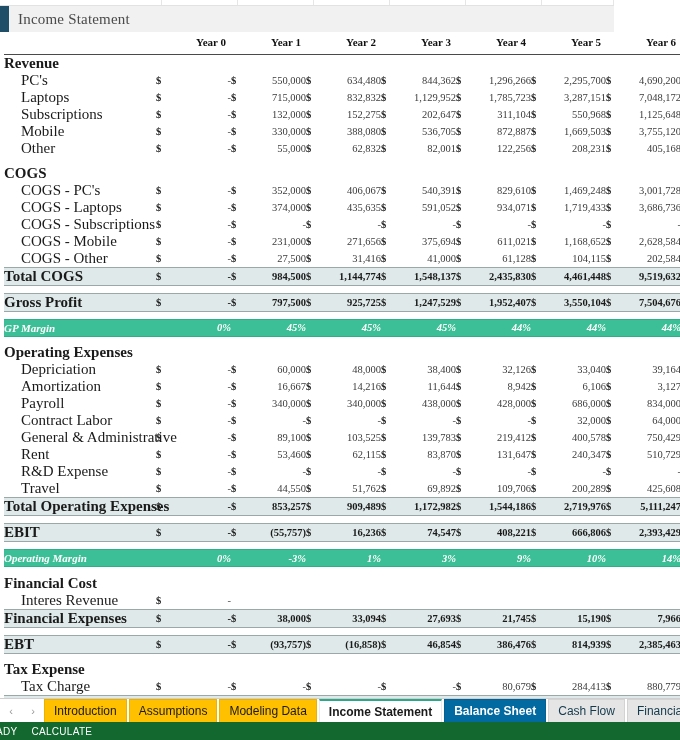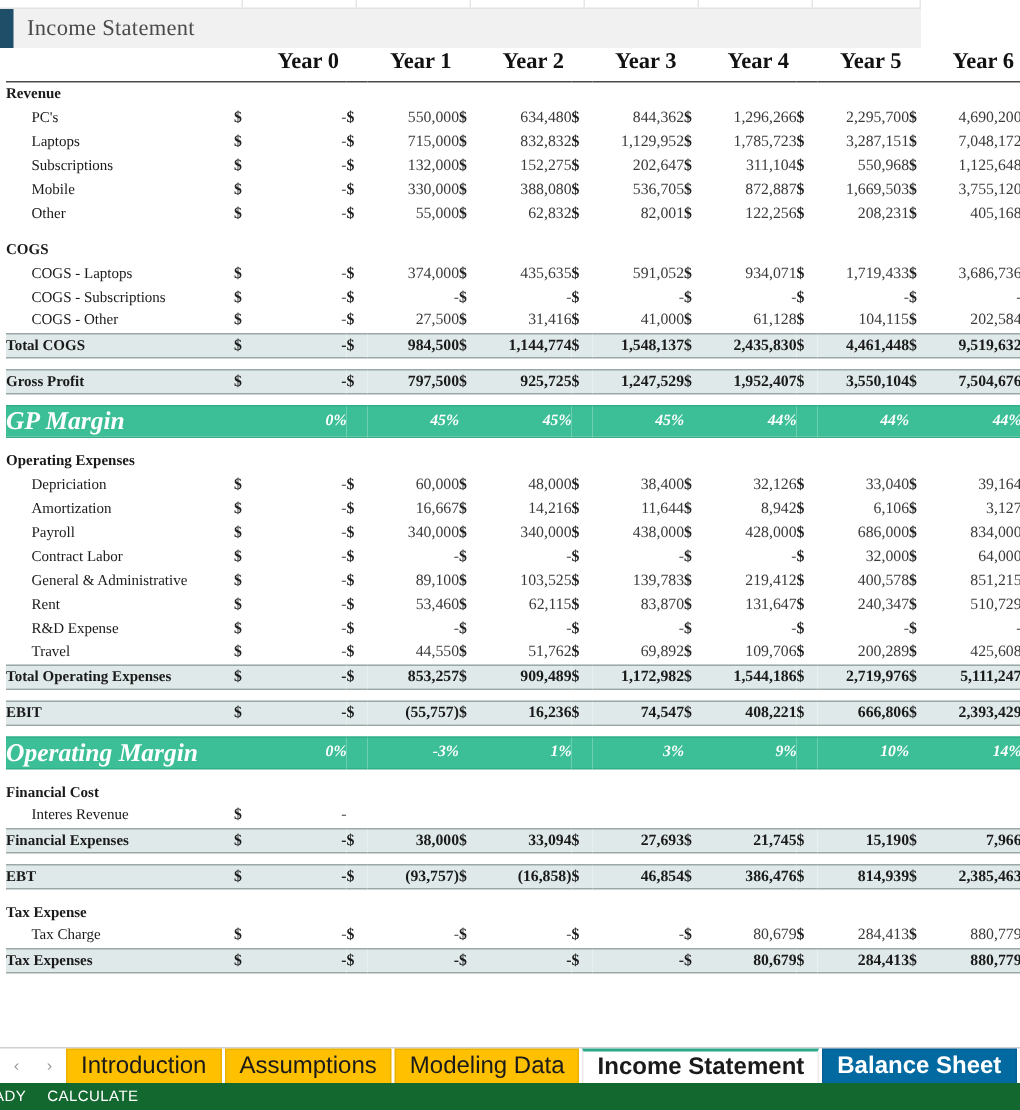--- a/index.html
+++ b/index.html
@@ -49,21 +49,21 @@
 
   col.c-label { width: 152px; }
   col.c-dol   { width: 14px; }
   col.c-val   { width: 61px; }
 
   tr.r { height: 16px; }
   tr.spacer { height: 8px; }
   tr.spacer td { border: none !important; }
 
   .lbl {
-    font-size: 10px; color: #1a1a1a;
+    font-size: 15px; color: #1a1a1a;
     padding-left: 5px; white-space: nowrap;
     font-family: "Liberation Serif", serif;
   }
   .lbl.indent { padding-left: 17px; }
   .lbl.hdr { font-weight: bold; }
   .lbl.total { font-weight: bold; }
 
   .dol {
     font-size: 10.5px; font-weight: bold; color: #222;
     text-align: left; padding-left: 2px;
@@ -73,39 +73,39 @@
     font-size: 10.5px; color: #3b3b3b;
     text-align: right; padding-right: 5px;
     white-space: nowrap;
     font-family: "Liberation Serif", serif;
   }
   .num.dash { color: #555; }
   tr.bold .num, tr.bold .dol { font-weight: bold; color: #1a1a1a; }
 
   
   tr.colhdr td.ch {
-    font-size: 15px; font-weight: bold; color: #111;
+    font-size: 11px; font-weight: bold; color: #111;
     text-align: right; padding-right: 5px; padding-bottom: 2px;
     font-family: "Liberation Serif", serif;
   }
   tr.colhdr { height: 22px; }
 
   .rule-under td { border-bottom: 1.4px solid #4a4a4a; }
 
   
   tr.band td { background: #dfe9e9; }
   tr.band td { border-top: 1px solid #9aa8a8; border-bottom: 1px solid #9aa8a8; }
 
   
   tr.green td {
     background: #3cbf96; color: #ffffff;
     font-style: italic; font-weight: bold;
     border-top: 1px solid #2fae87; border-bottom: 1px solid #2fae87;
   }
-  tr.green .lbl { color: #ffffff; font-weight: bold; font-style: italic; font-size: 17px; }
+  tr.green .lbl { color: #ffffff; font-weight: bold; font-style: italic; font-size: 11px; }
   tr.green .num { color: #ffffff; font-weight: bold; font-style: italic; font-size: 10.5px; }
   tr.green { height: 17px; }
 
   
   .tabbar {
     position: absolute; left: 0; top: 698px;
     width: 680px; height: 24px;
     background: #ffffff;
     border-top: 1px solid #cfcfcf;
     display: flex; align-items: stretch;
@@ -114,21 +114,21 @@
     width: 44px; display: flex; align-items: center;
     justify-content: space-around; flex: 0 0 44px;
     color: #9a9a9a; font-size: 11px;
     font-family: "Liberation Sans", sans-serif;
   }
   .navarrows span { cursor: default; }
   .tab {
     display: flex; align-items: center; justify-content: center;
     padding: 0 9px; margin-right: 2px;
     font-family: "Liberation Sans", sans-serif;
-    font-size: 16px; white-space: nowrap;
+    font-size: 12px; white-space: nowrap;
     border: 1px solid rgba(0,0,0,.08);
     border-bottom: none;
   }
   .tab.orange { background: #ffc000; color: #1a1a1a; }
   .tab.active { background: #ffffff; color: #1a1a1a; font-weight: bold;
                 border-top: 2px solid #2aa88a; }
   .tab.darkblue { background: #0369a1; color: #ffffff; font-weight: bold; }
   .tab.lightblue { background: #e5e5e5; color: #143a4d; }
 
   
@@ -287,20 +287,37 @@
           </tr>
         <tr class="spacer">
             <td colspan="15"></td>
           </tr>
 
         <tr class="r">
           <td class="lbl hdr">COGS</td>
           <td colspan="14"></td>
         </tr>
         <tr class="r">
+            <td class="lbl indent">COGS - PC's</td>
+            <td class="dol">$</td>
+            <td class="num dash">-</td>
+            <td class="dol">$</td>
+            <td class="num">352,000</td>
+            <td class="dol">$</td>
+            <td class="num">406,067</td>
+            <td class="dol">$</td>
+            <td class="num">540,391</td>
+            <td class="dol">$</td>
+            <td class="num">829,610</td>
+            <td class="dol">$</td>
+            <td class="num">1,469,248</td>
+            <td class="dol">$</td>
+            <td class="num">3,001,728</td>
+          </tr>
+        <tr class="r">
             <td class="lbl indent">COGS - Laptops</td>
             <td class="dol">$</td>
             <td class="num dash">-</td>
             <td class="dol">$</td>
             <td class="num">374,000</td>
             <td class="dol">$</td>
             <td class="num">435,635</td>
             <td class="dol">$</td>
             <td class="num">591,052</td>
             <td class="dol">$</td>
@@ -319,20 +336,37 @@
             <td class="dol">$</td>
             <td class="num dash">-</td>
             <td class="dol">$</td>
             <td class="num dash">-</td>
             <td class="dol">$</td>
             <td class="num dash">-</td>
             <td class="dol">$</td>
             <td class="num dash">-</td>
             <td class="dol">$</td>
             <td class="num dash">-</td>
+          </tr>
+        <tr class="r">
+            <td class="lbl indent">COGS - Mobile</td>
+            <td class="dol">$</td>
+            <td class="num dash">-</td>
+            <td class="dol">$</td>
+            <td class="num">231,000</td>
+            <td class="dol">$</td>
+            <td class="num">271,656</td>
+            <td class="dol">$</td>
+            <td class="num">375,694</td>
+            <td class="dol">$</td>
+            <td class="num">611,021</td>
+            <td class="dol">$</td>
+            <td class="num">1,168,652</td>
+            <td class="dol">$</td>
+            <td class="num">2,628,584</td>
           </tr>
         <tr class="r">
             <td class="lbl indent">COGS - Other</td>
             <td class="dol">$</td>
             <td class="num dash">-</td>
             <td class="dol">$</td>
             <td class="num">27,500</td>
             <td class="dol">$</td>
             <td class="num">31,416</td>
             <td class="dol">$</td>
@@ -485,21 +519,21 @@
             <td class="num">89,100</td>
             <td class="dol">$</td>
             <td class="num">103,525</td>
             <td class="dol">$</td>
             <td class="num">139,783</td>
             <td class="dol">$</td>
             <td class="num">219,412</td>
             <td class="dol">$</td>
             <td class="num">400,578</td>
             <td class="dol">$</td>
-            <td class="num">851,215</td>
+            <td class="num">750,429</td>
           </tr>
         <tr class="r">
             <td class="lbl indent">Rent</td>
             <td class="dol">$</td>
             <td class="num dash">-</td>
             <td class="dol">$</td>
             <td class="num">53,460</td>
             <td class="dol">$</td>
             <td class="num">62,115</td>
             <td class="dol">$</td>

